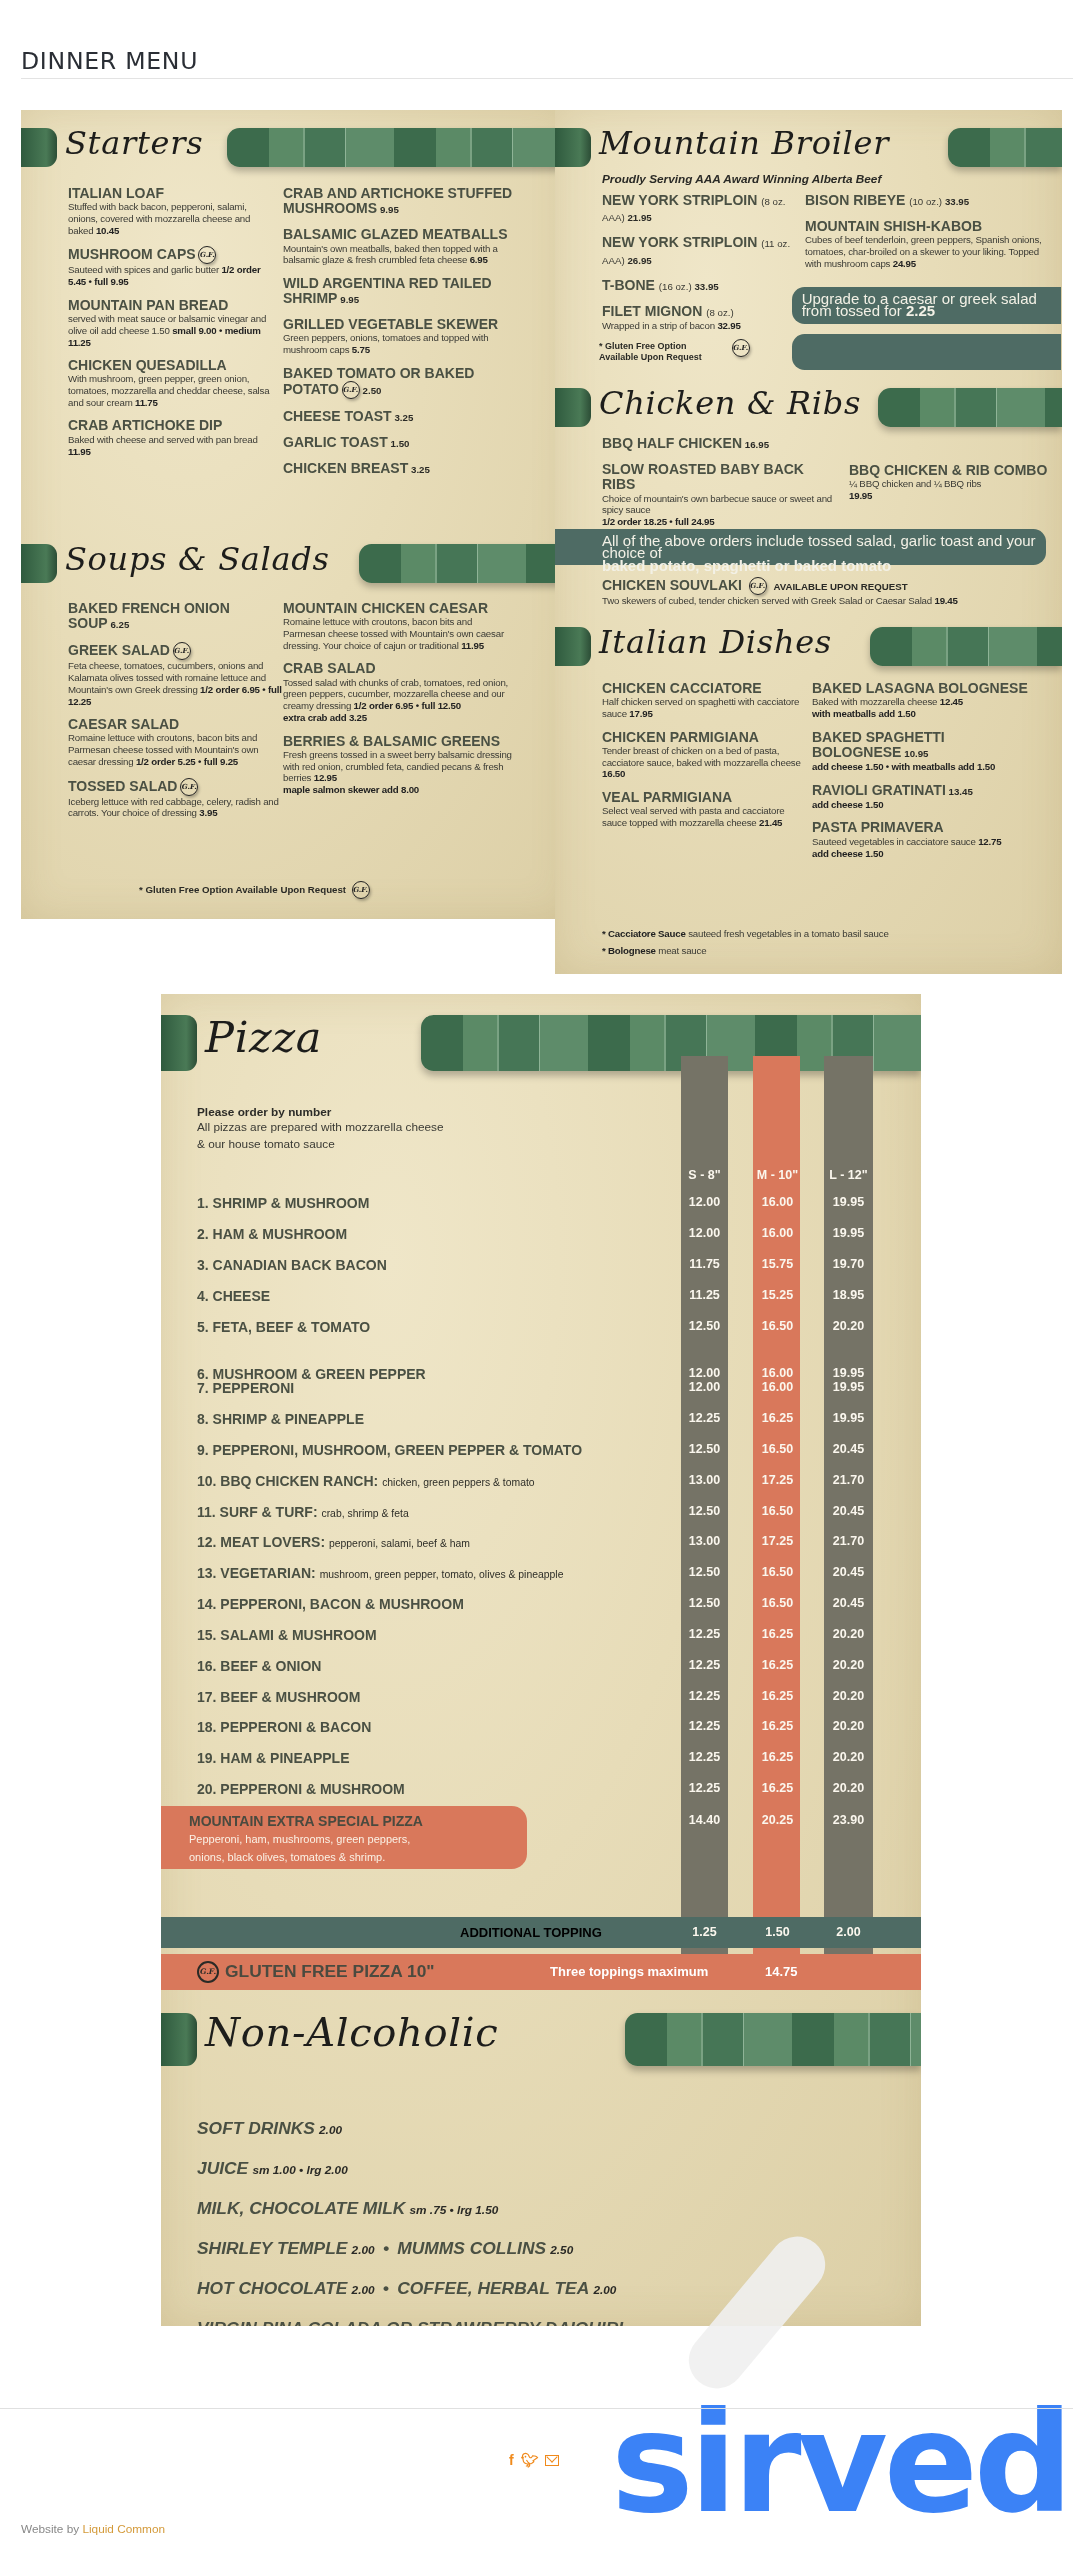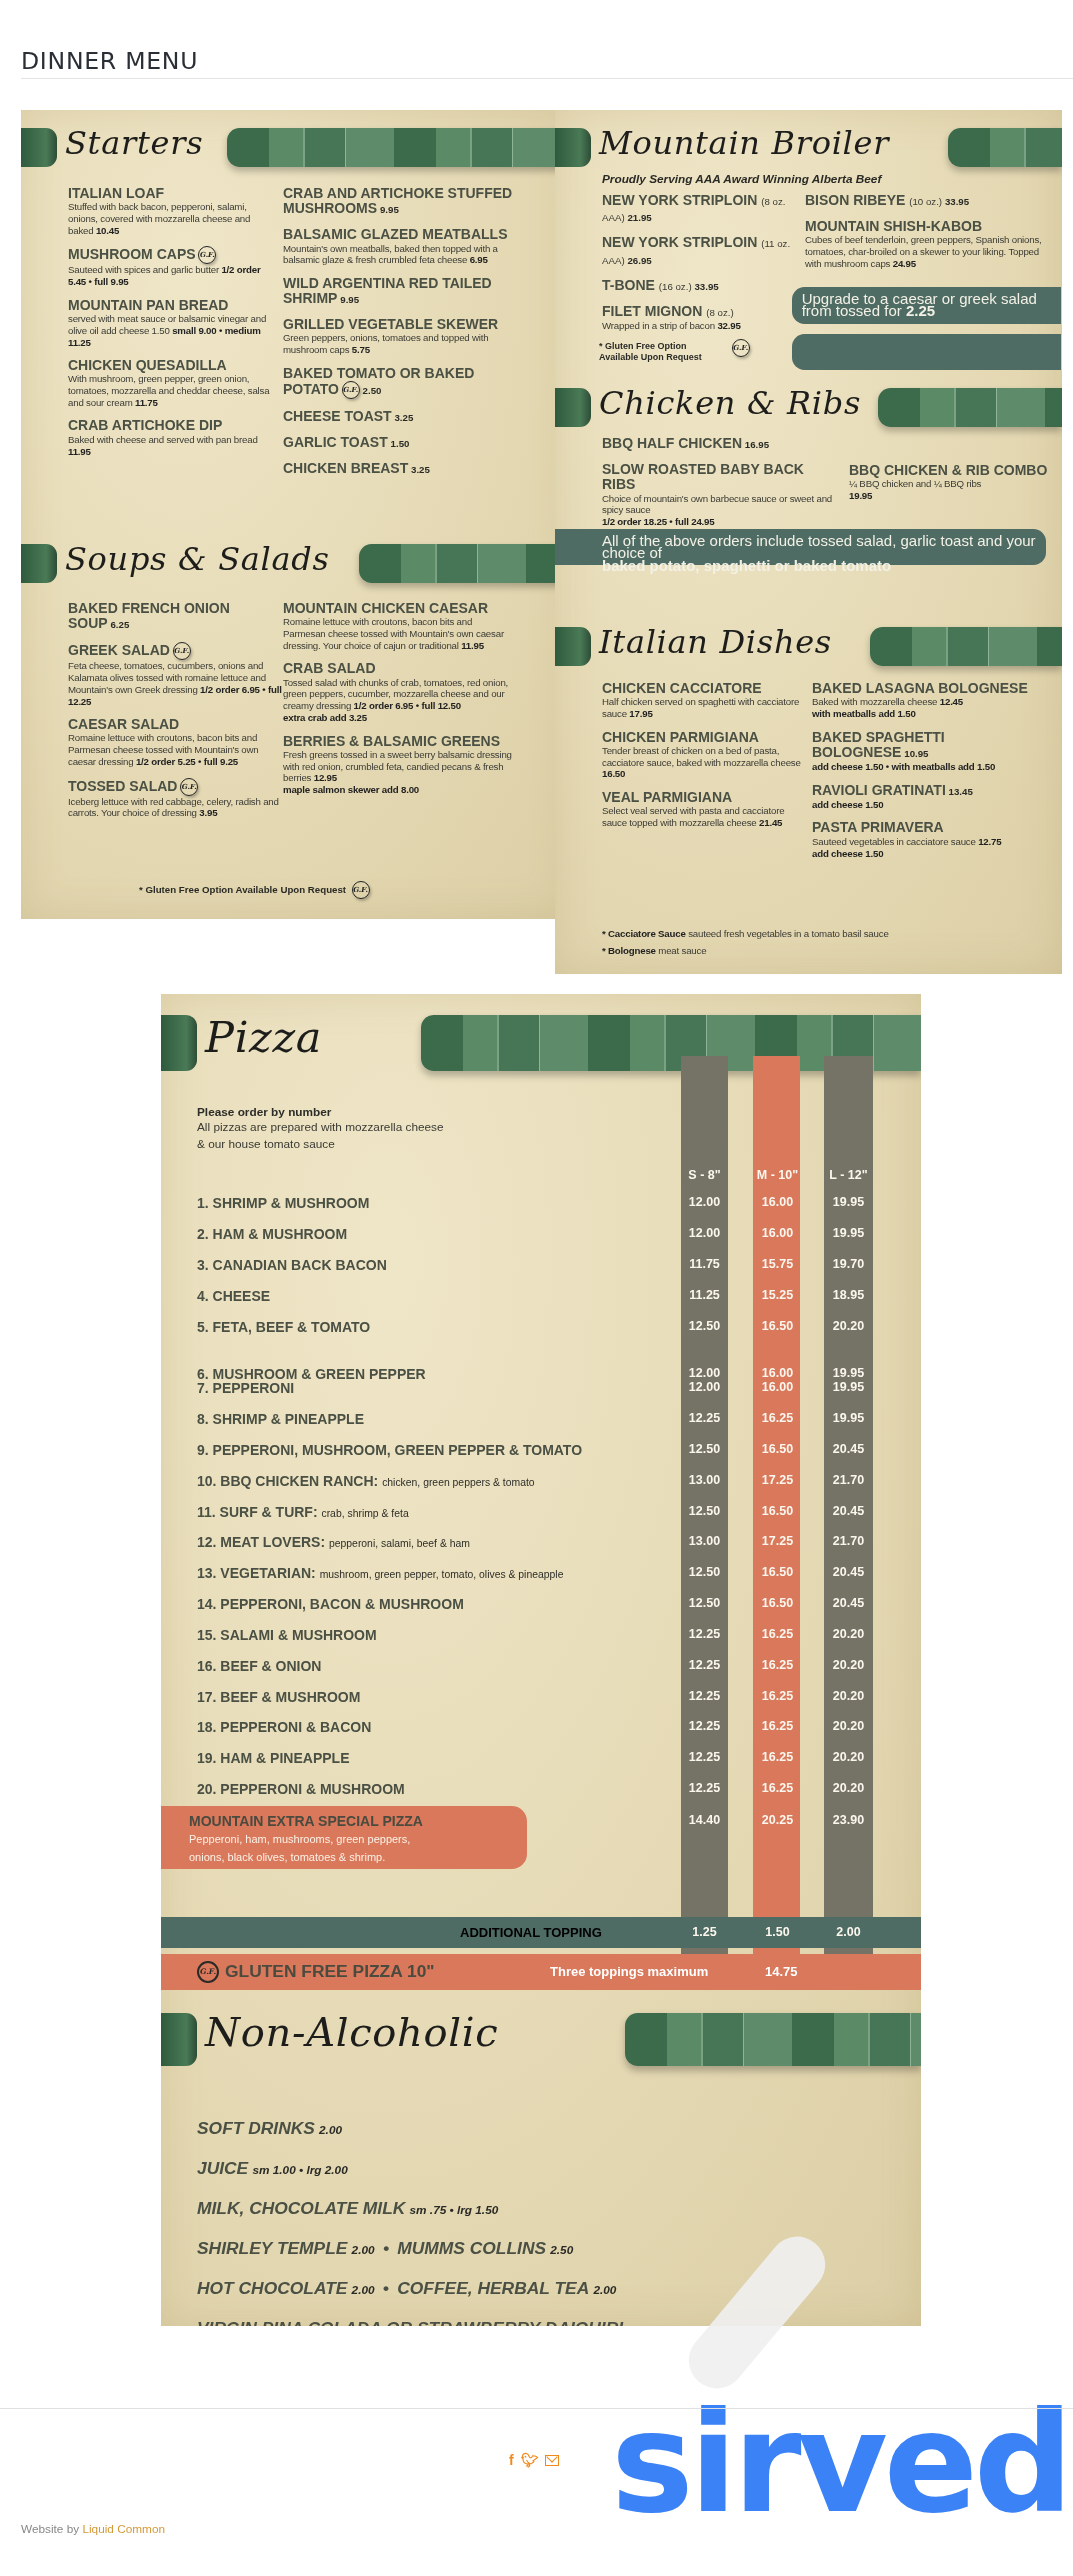--- a/index.html
+++ b/index.html
@@ -249,20 +249,27 @@
   <div class="col" id="cr-right" style="left:294px; top:353px; width:208px;">
       <div class="item">
         <div class="nm"><span>BBQ CHICKEN &amp; RIB COMBO</span></div>
         <div class="ds"><span>¼ BBQ chicken and ¼ BBQ ribs</span><br><b>19.95</b></div>
       </div>
     </div>
   <div class="pill" style="left:0; top:419px; width:491px; height:36px; border-radius:0 12.5px 12.5px 0; padding-left:47px;">
     <div>All of the above orders include tossed salad, garlic toast and your choice of</div>
     <b>baked potato, spaghetti or baked tomato</b>
   </div>
+  <div class="col" style="left:47px; top:467px; width:451px;">
+    <div class="nm"><span>CHICKEN SOUVLAKI</span>
+      <span class="gf">G.F.</span>
+      <span class="pr">Available Upon Request</span></div>
+    <div class="ds"><span>Two skewers of cubed, tender chicken served with Greek Salad or Caesar Salad</span>
+      <b>19.45</b></div>
+  </div>
 
   <div class="hdr" style="top:517px">
     <div class="stub"></div>
     <div class="script">Italian Dishes</div>
     <div class="bar" style="left:315px"></div>
   </div>
   <div class="col" id="it-left" style="left:47px; top:571px; width:201px;">
       <div class="item">
         <div class="nm"><span>CHICKEN CACCIATORE</span></div>
         <div class="ds"><span>Half chicken served on spaghetti with cacciatore sauce</span> <b>17.95</b></div>

